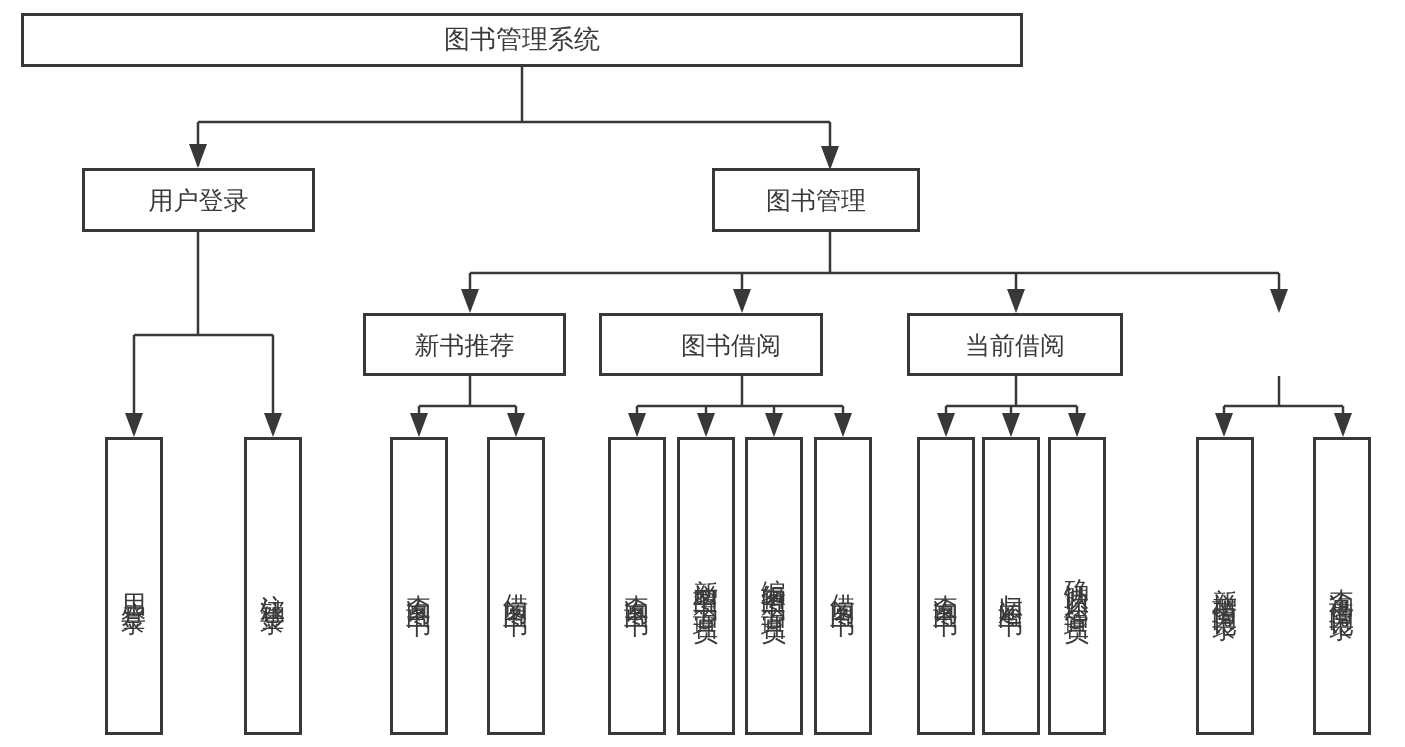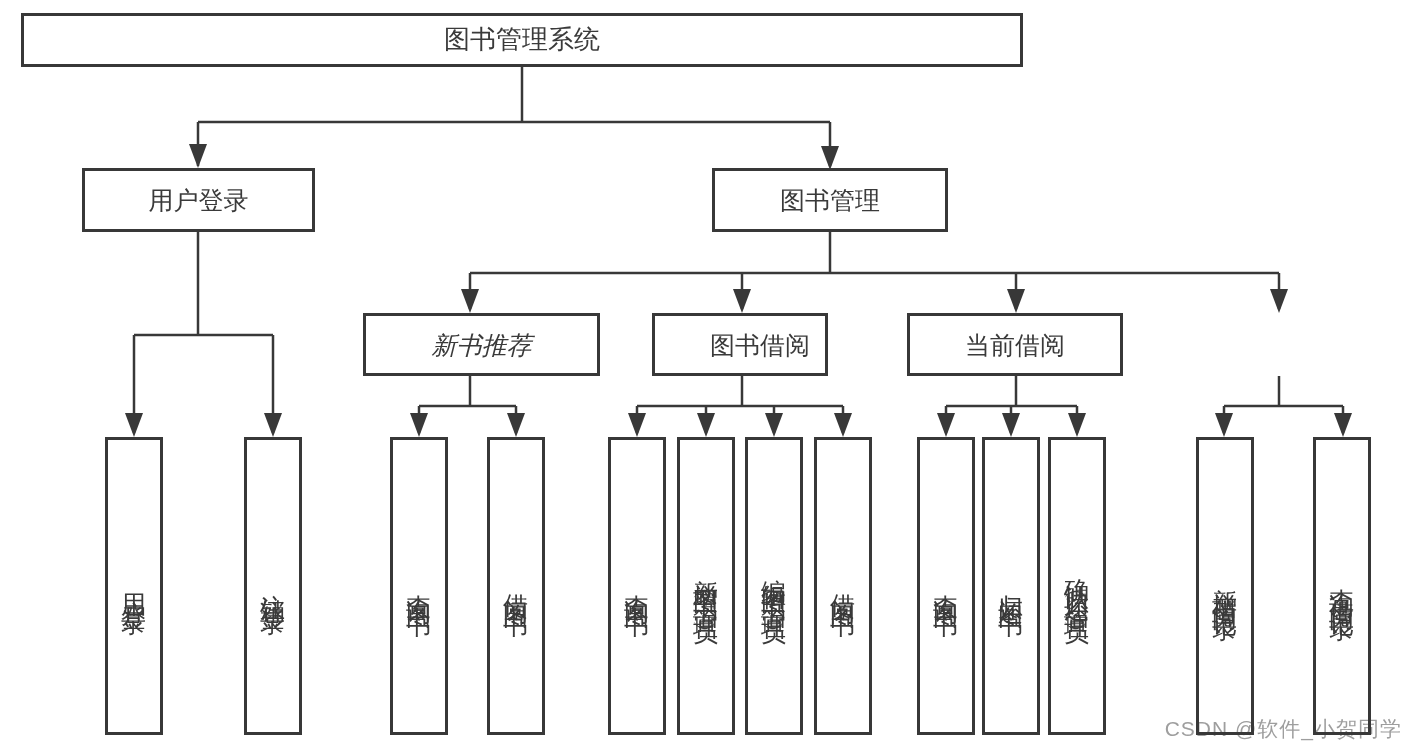--- a/index.html
+++ b/index.html
@@ -94,39 +94,38 @@
     <line x1="1224" y1="406" x2="1343" y2="406"></line>
     <line x1="1224" y1="406" x2="1224" y2="433"></line>
     <polygon points="1215,413 1233,413 1224,437"></polygon>
     <line x1="1343" y1="406" x2="1343" y2="433"></line>
     <polygon points="1334,413 1352,413 1343,437"></polygon>
   </svg>
 
   <div class="box h root-box" style="left:21px; top:13px; width:1002px; height:54px;">图书管理系统</div>
 
   <div class="box h lv1" style="left:82px; width:233px;">用户登录</div>
-  <div class="box h lv1" style="left:712px; width:236px;">图书管理</div>
+  <div class="box h lv1" style="left:712px; width:208px;">图书管理</div>
 
-  <div class="box h lv2" style="left:363px; width:237px;font-style:italic;">新书推荐</div>
-  <div class="box h lv2" style="left:652px; width:176px;padding-left:40px;">图书借阅</div>
+  <div class="box h lv2" style="left:363px; width:203px;">新书推荐</div>
+  <div class="box h lv2" style="left:599px; width:224px;padding-left:40px;">图书借阅</div>
   <div class="box h lv2" style="left:907px; width:216px;">当前借阅</div>
 
   <div class="box v" style="left:105px;">用户登录</div>
   <div class="box v" style="left:244px;">注销登录</div>
 
   <div class="box v" style="left:390px;">查询图书</div>
   <div class="box v" style="left:487px;">借阅图书</div>
 
   <div class="box v" style="left:608px;">查询图书</div>
   <div class="box v" style="left:677px;">新增图书（管理员）</div>
   <div class="box v" style="left:745px;">编辑图书（管理员）</div>
   <div class="box v" style="left:814px;">借阅图书</div>
 
   <div class="box v" style="left:917px;">查询图书</div>
   <div class="box v" style="left:982px;">归还图书</div>
   <div class="box v" style="left:1048px;">确认归还（管理员）</div>
 
   <div class="box v" style="left:1196px;">新增借阅记录</div>
   <div class="box v" style="left:1313px;">查询借阅记录</div>
 
-  <div id="watermark">CSDN @软件_小贺同学</div>
 
 </div>
 
 </body></html>

